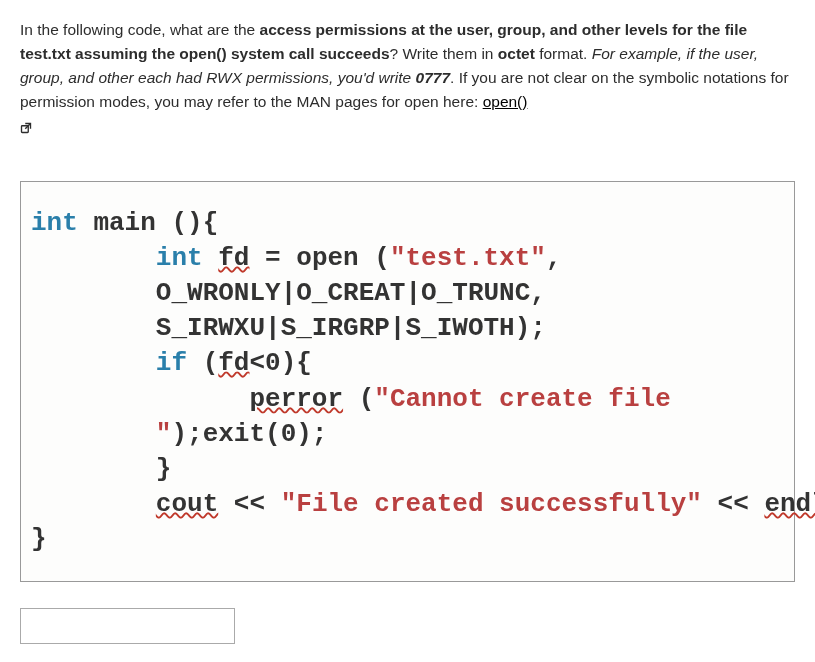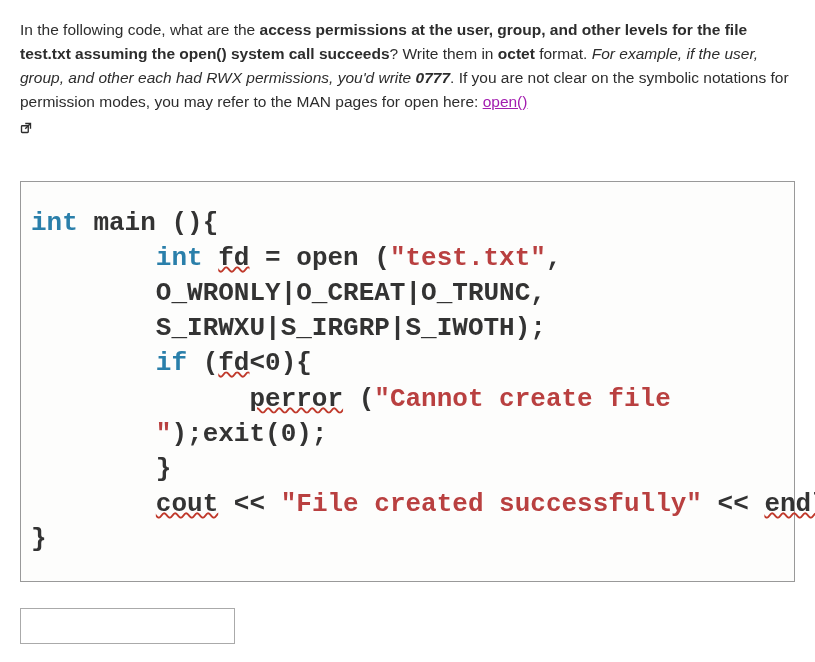--- a/index.html
+++ b/index.html
@@ -21,21 +21,21 @@
       margin-bottom: 40px;
     }
     .question-text .bold {
       font-weight: 700;
     }
     .question-text .italic {
       font-style: italic;
     }
     .link {
       text-decoration: underline;
-      color: #a21caf;
+      color: #000000;
     }
     .ext-icon {
       display: inline-block;
       font-size: 13px;
       margin-top: 6px;
       color: #2d2d2d;
     }
     .code-block {
       border: 1.5px solid #999;
       background: #fdfdfc;

